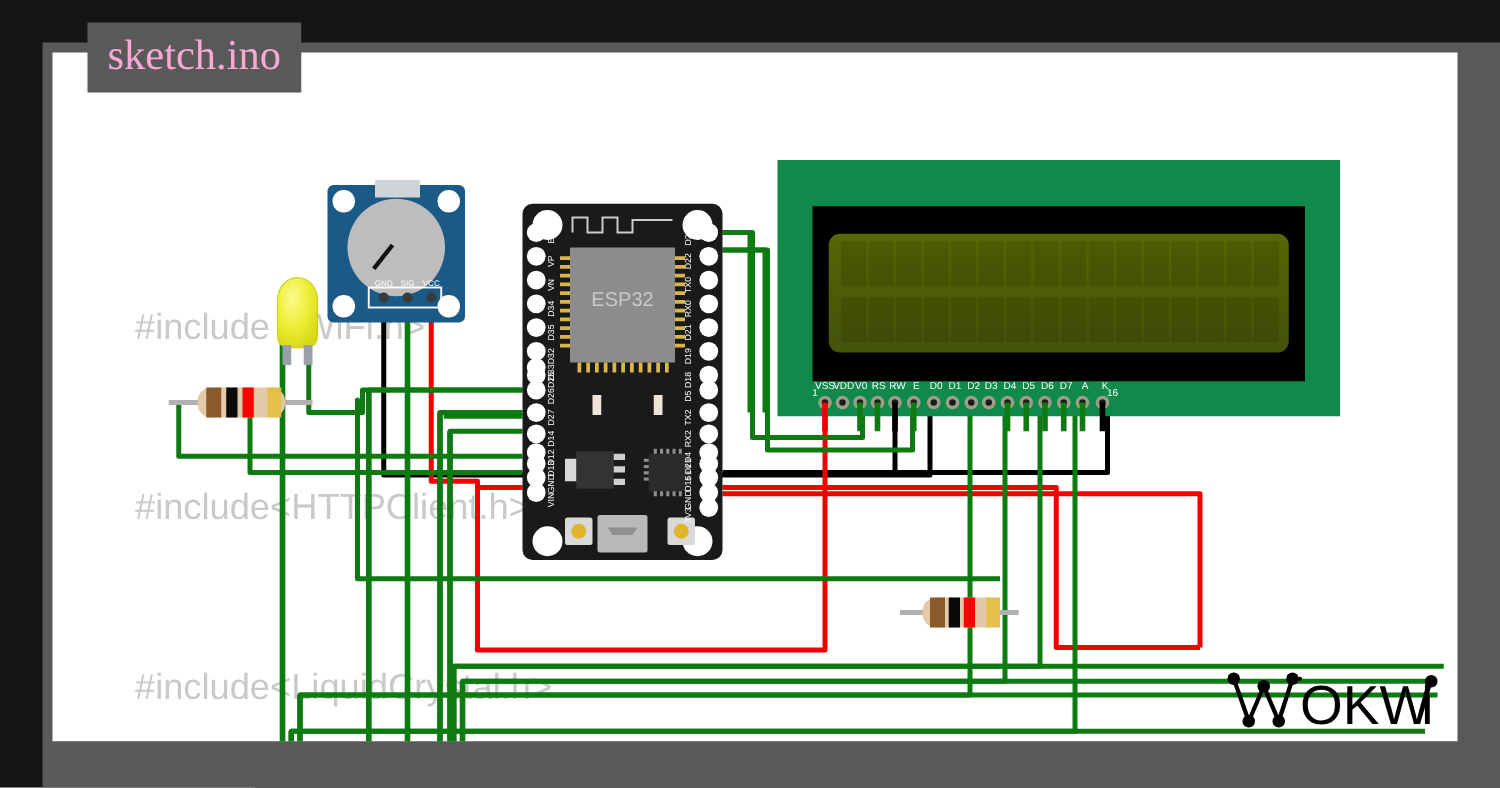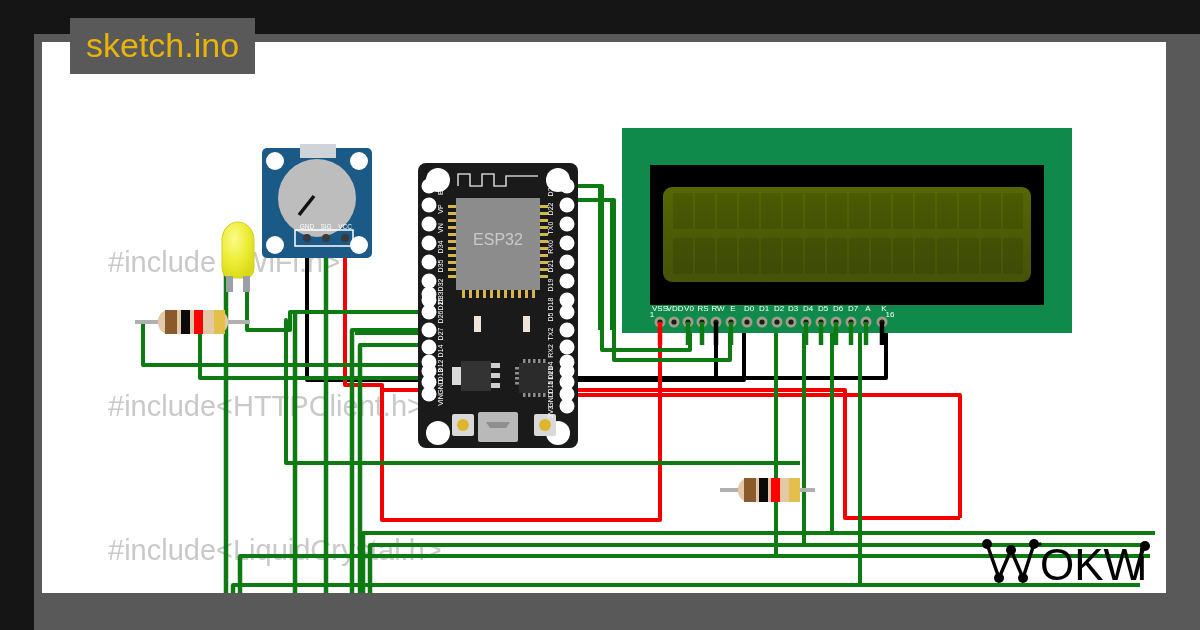--- a/index.html
+++ b/index.html
@@ -22,26 +22,27 @@
     left: 42px; top: 42px;
     width: 1124px; height: 551px;
     background: #ffffff;
     overflow: hidden;
   }
   
   #file-badge {
     position: absolute;
     left: 70px; top: 18px;
     background: #595959;
-    color: #eab308;
+    color: #f9a8d4;
     font-size: 34px;
     line-height: 46px;
     padding: 4px 16px 6px 16px;
     letter-spacing: 0px;
     z-index: 60;
+    font-family: Liberation Serif, serif;
   }
   
   #code {
     position: absolute;
     left: 66px; top: 100px;
     width: 1120px;
     color: #c9c9c9;
     font-size: 29px;
     line-height: 48px;
     white-space: pre;

